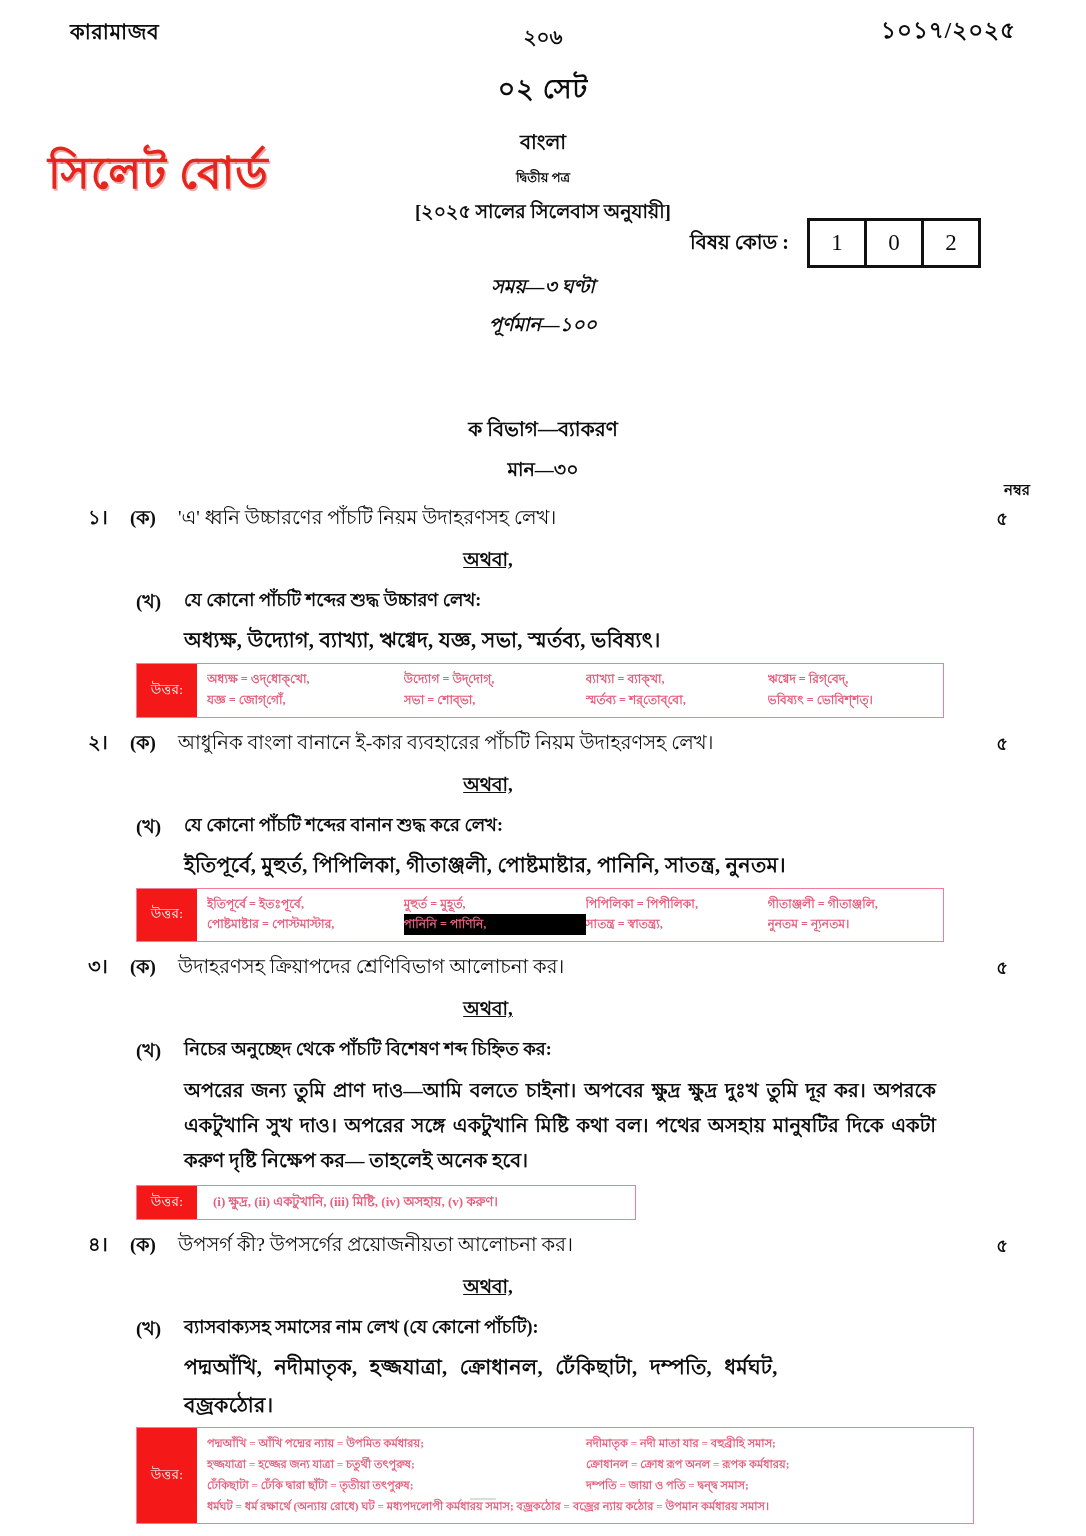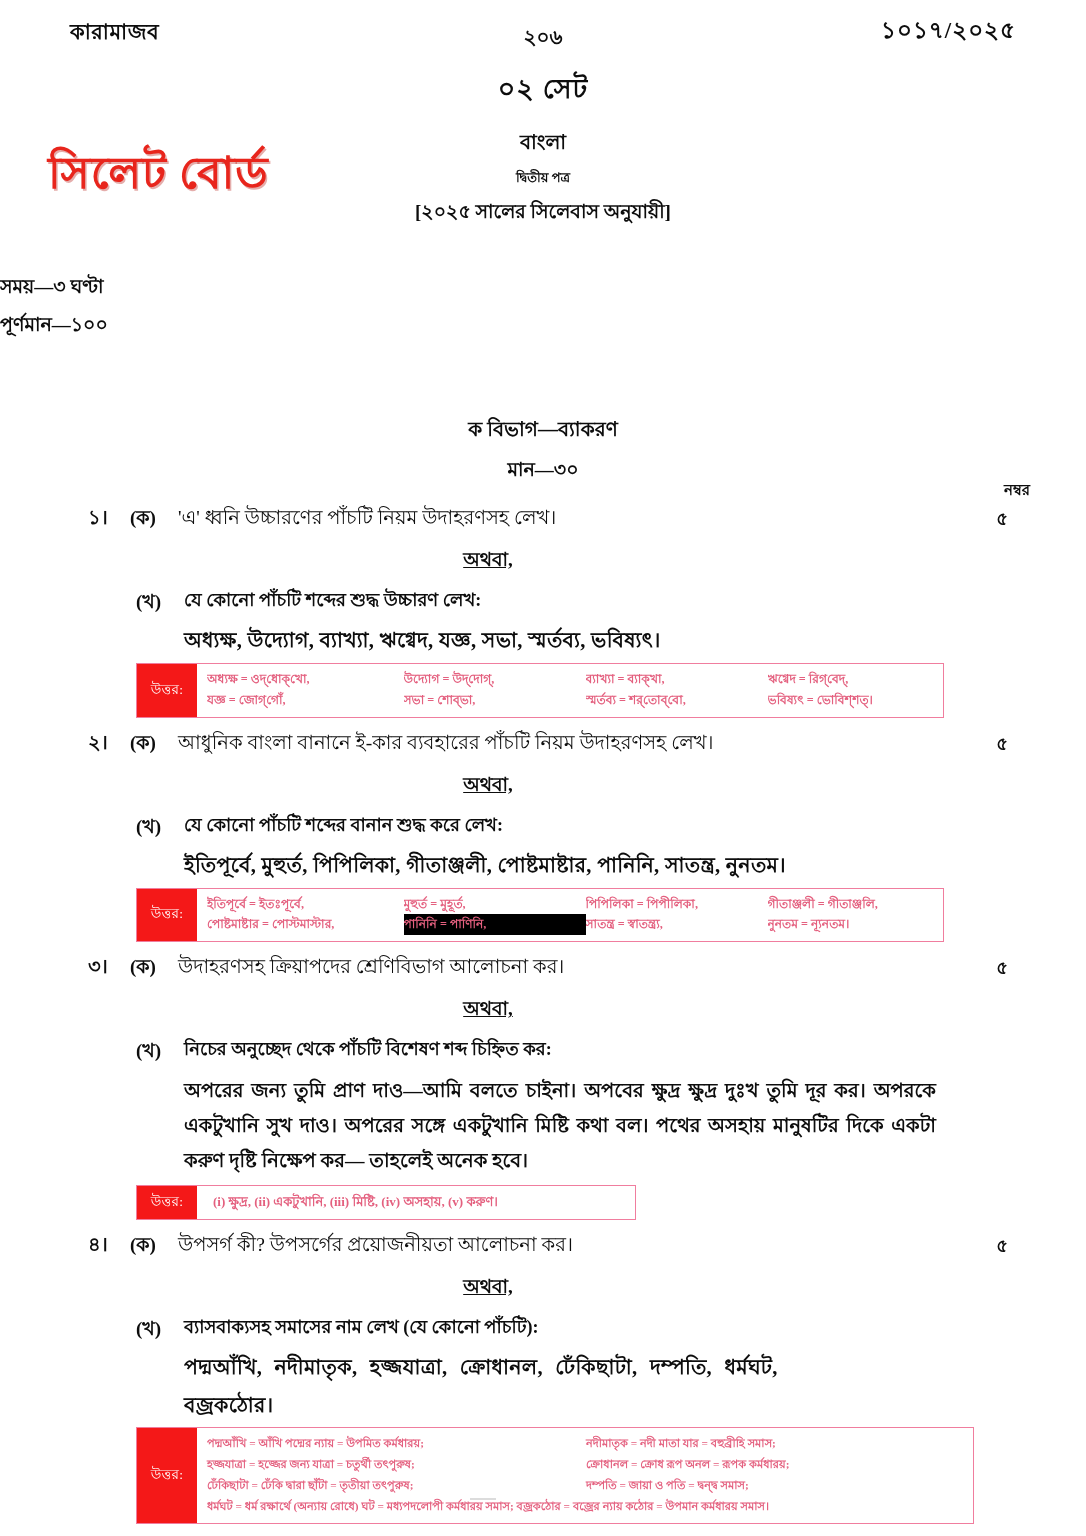--- a/index.html
+++ b/index.html
@@ -122,20 +122,22 @@
     font-family: "Liberation Serif", serif;
     font-weight: 500;
   }
   .code-cell:last-child { border-right: none; }
 
   
   .time-block {
     position: absolute;
     left: 0; right: 0;
     top: 272px;
+    text-align: center;
+    font-style: italic;
   }
   .time-block div {
     font-size: 19px;
     font-weight: 600;
     margin-bottom: 6px;
   }
 
   .notice {
     position: absolute;
     left: 118px;
@@ -340,20 +342,28 @@
 
   <div class="board-logo">সিলেট বোর্ড</div>
 
   <div class="center-block">
     <div class="set-line">০২ সেট</div>
     <div class="subject-line">বাংলা</div>
     <div class="paper-line">দ্বিতীয় পত্র</div>
     <div class="syllabus-line">[২০২৫ সালের সিলেবাস অনুযায়ী]</div>
   </div>
 
+  <div class="subject-code-wrap">
+    <span class="subject-code-label">বিষয় কোড :</span>
+    <span class="code-boxes">
+      <span class="code-cell">1</span>
+      <span class="code-cell">0</span>
+      <span class="code-cell">2</span>
+    </span>
+  </div>
 
   <div class="time-block">
     <div>সময়—৩  ঘণ্টা</div>
     <div>পূর্ণমান—১০০</div>
   </div>
 
 
   <div class="section-head">
     <div class="sh-1">ক বিভাগ—ব্যাকরণ</div>
     <div class="sh-2">মান—৩০</div>

